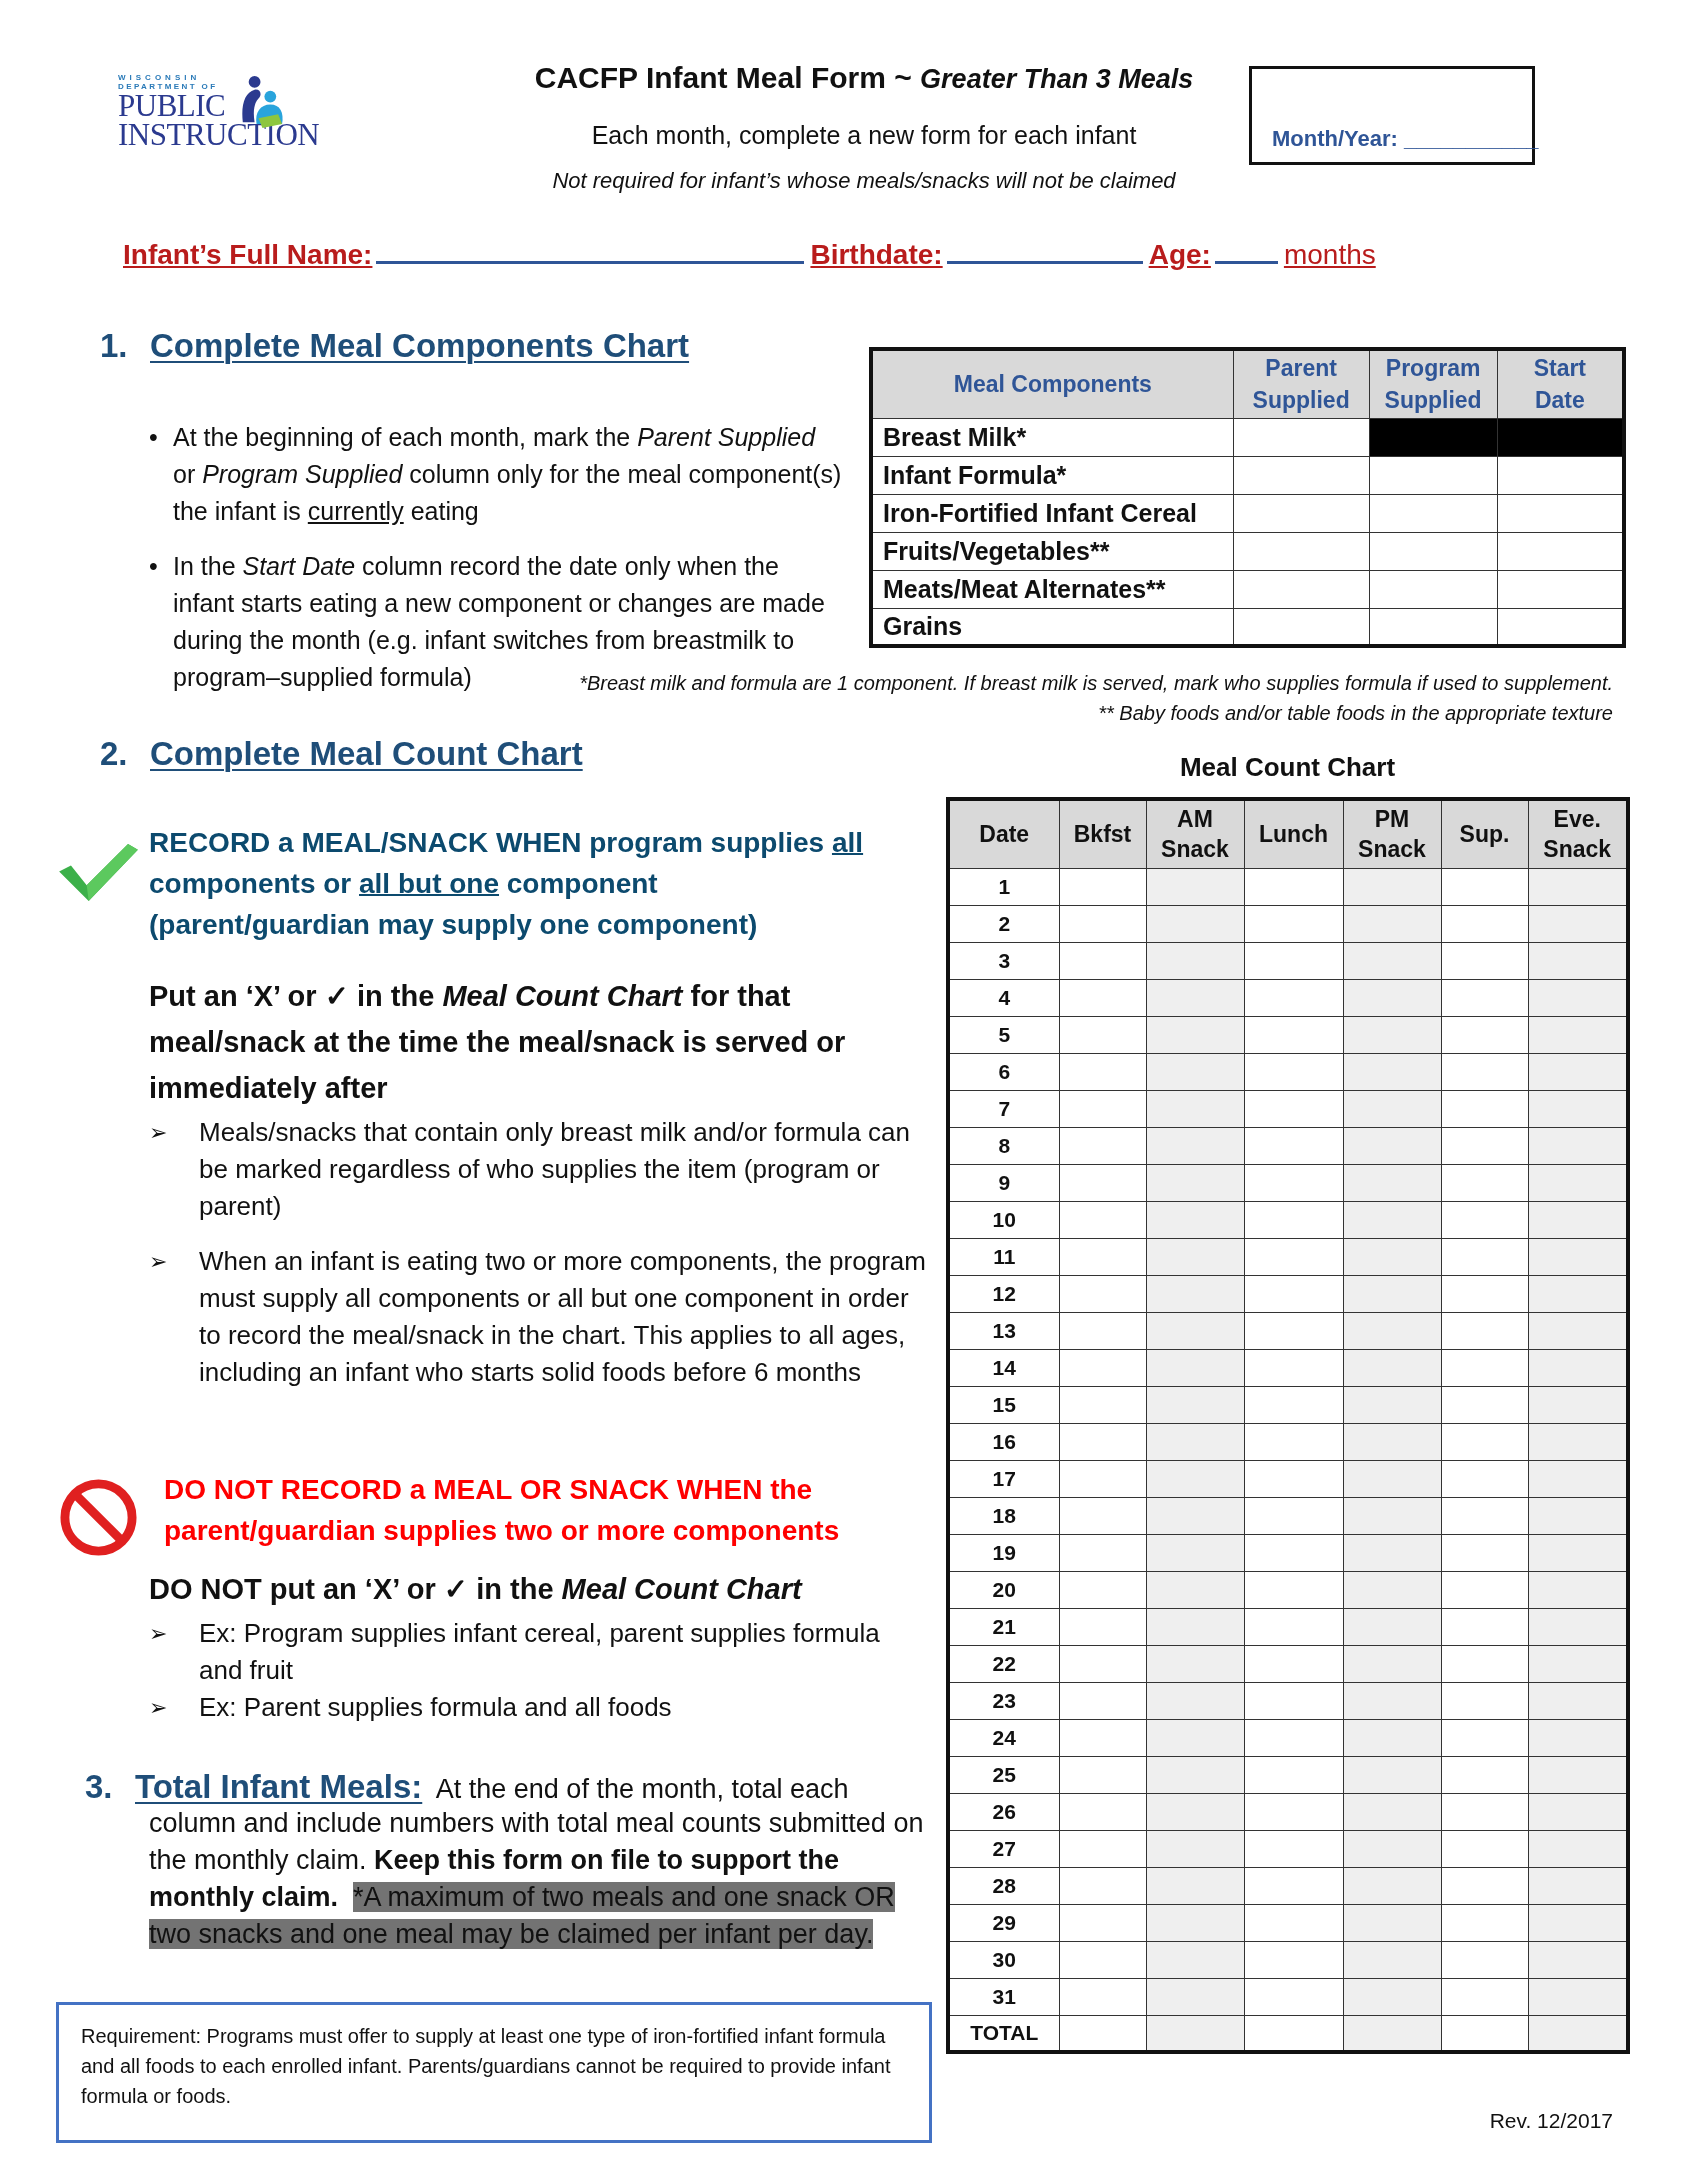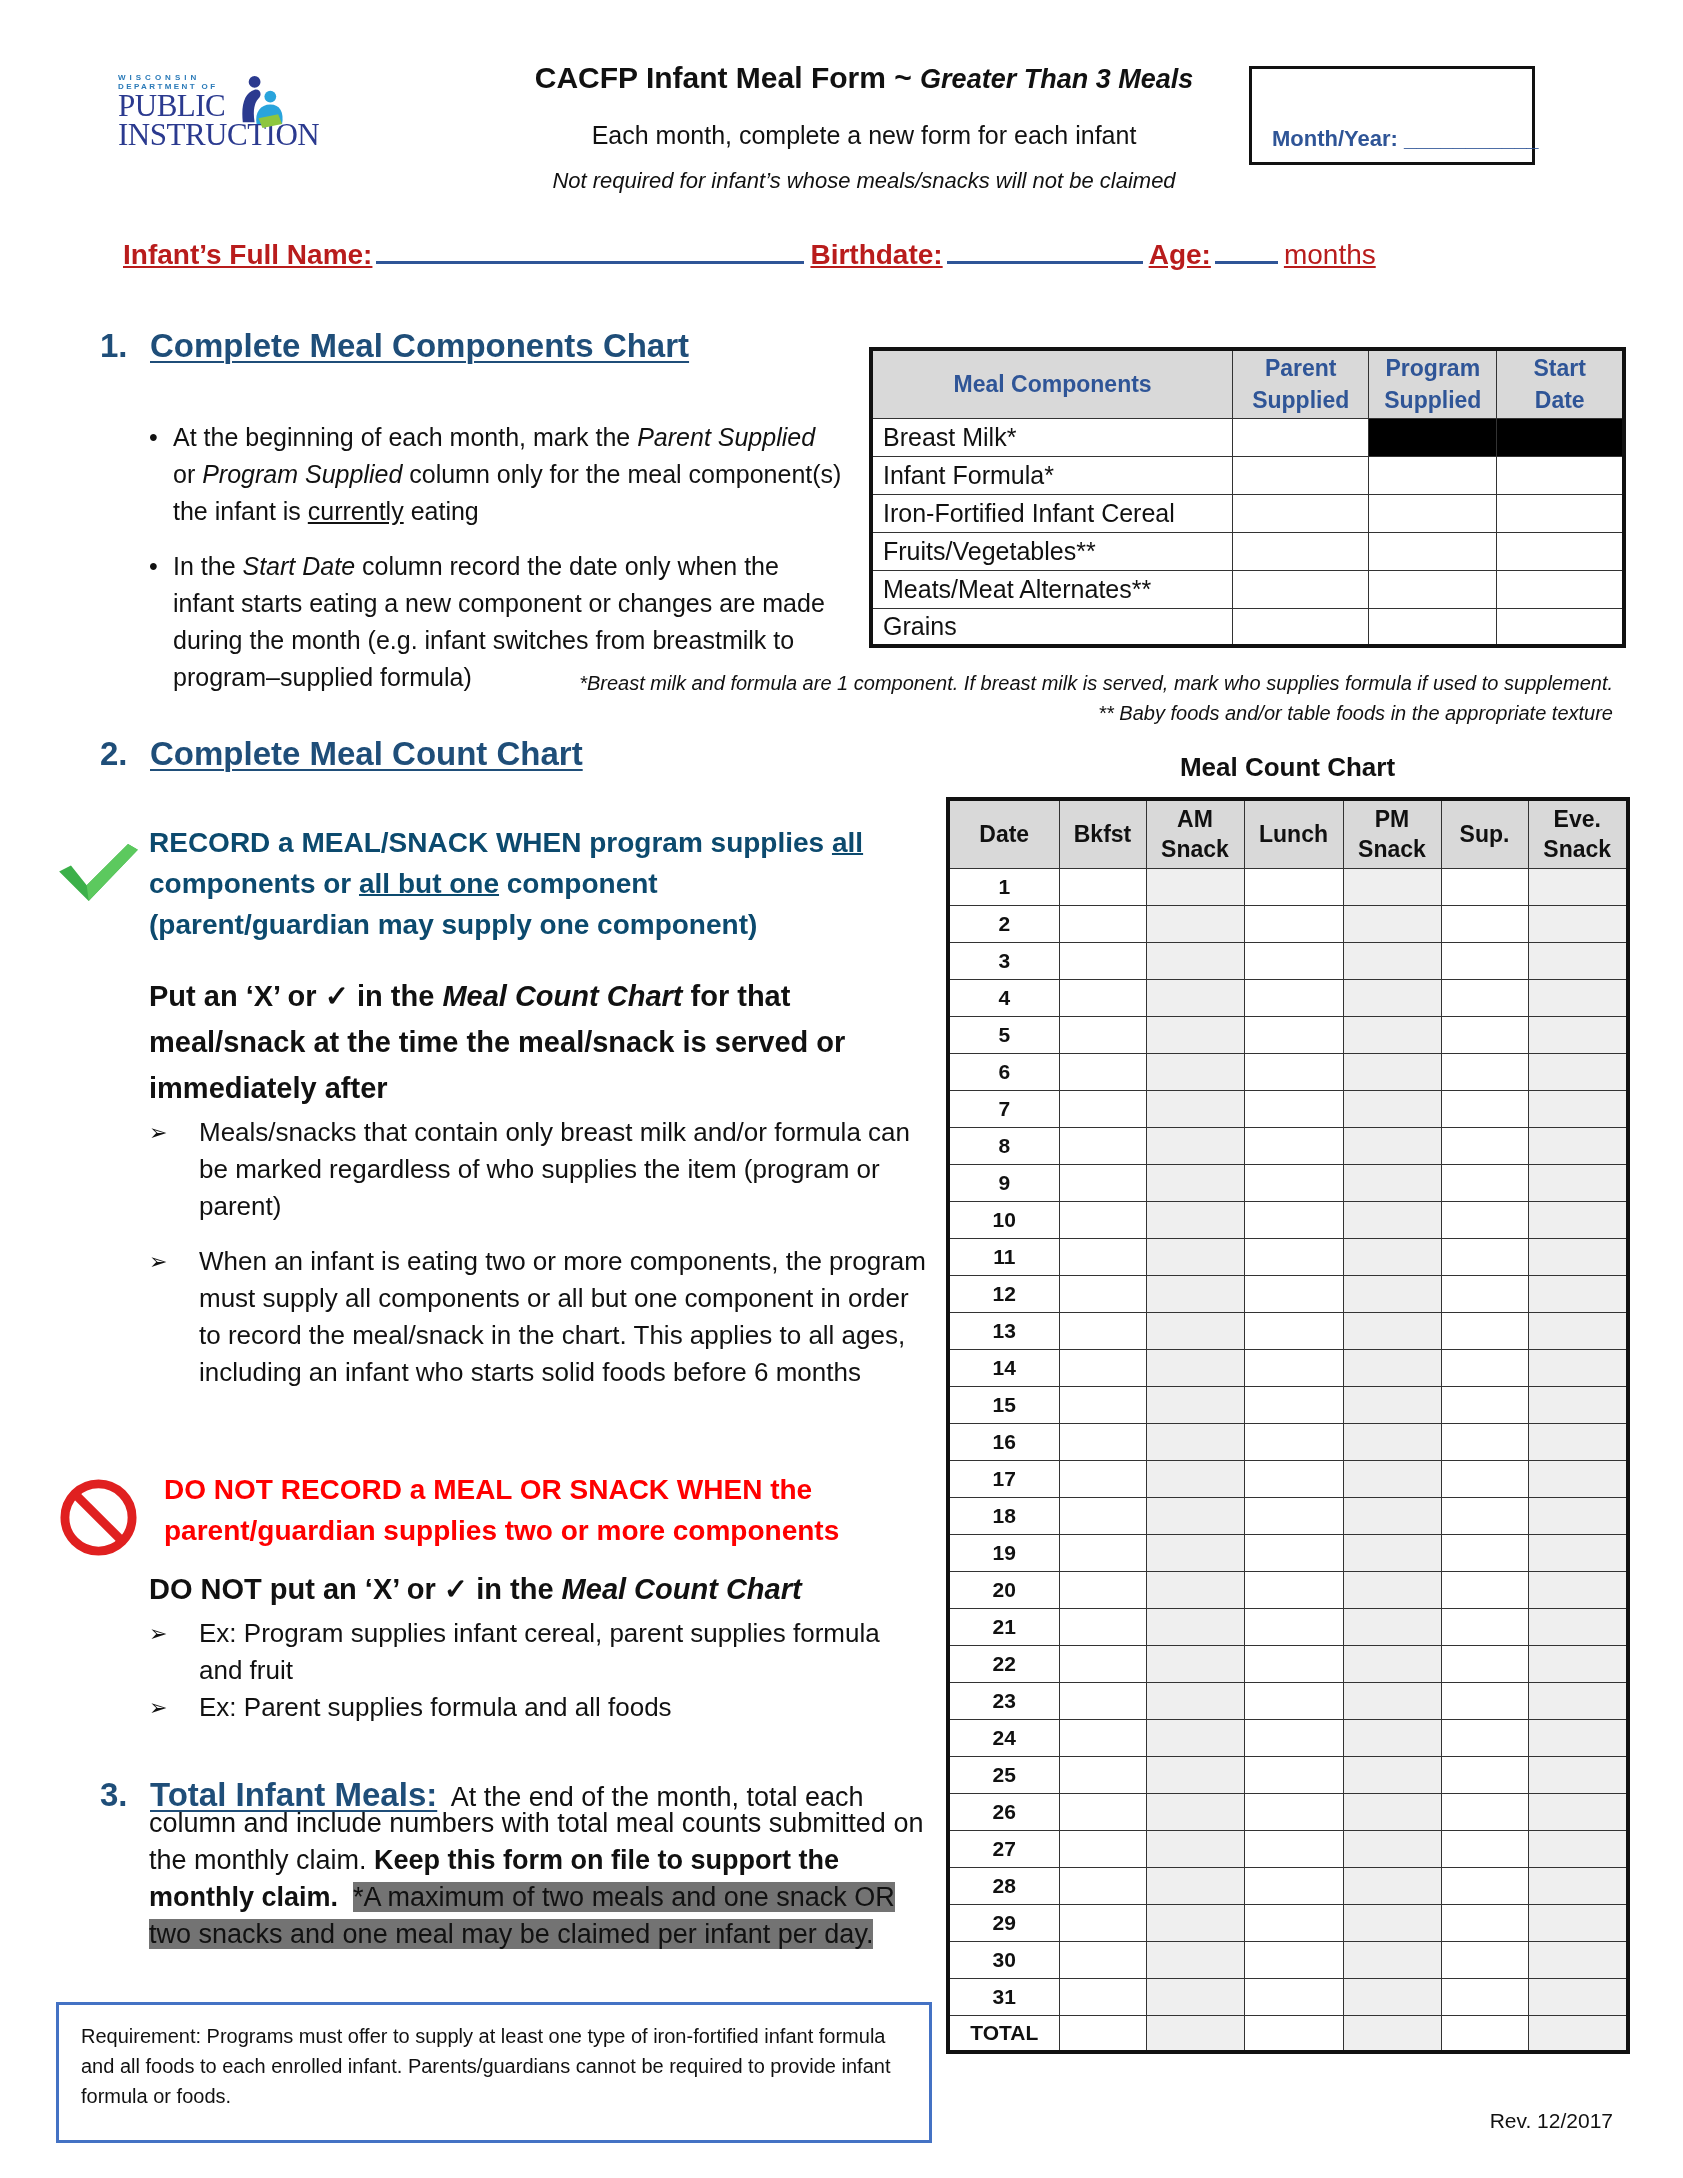--- a/index.html
+++ b/index.html
@@ -30,21 +30,21 @@
   .sec .h { text-decoration: underline; text-underline-offset: 4px; text-decoration-thickness: 2px; }
 
   .bullets { left: 149px; width: 693px; font-size: 25px; line-height: 37px; }
   .bullets li { list-style: none; position: relative; padding-left: 24px; margin-bottom: 18px; }
   .bullets li::before { content: "\2022"; position: absolute; left: 0; top: 0; }
 
   
   table { border-collapse: collapse; }
   .comp { left: 869px; top: 347px; width: 757px; border: 4px solid #111; }
   .comp th { background: #d9d9d9; color: #2f5597; font-size: 23px; font-weight: bold; line-height: 32px; border: 1.5px solid #333; height: 69px; text-align: center; }
-  .comp td { border: 1.5px solid #333; height: 38px; font-size: 25px; padding: 0 10px; white-space: nowrap; }
+  .comp td { border: 1.5px solid #333; height: 38px; font-size: 25px; padding: 0 10px; white-space: nowrap; font-weight: bold; }
   .comp td.black { background: #000; }
 
   .foot1 { right: 70px; top: 672px; font-size: 20px; font-style: italic; white-space: nowrap; }
   .foot2 { right: 70px; top: 702px; font-size: 20px; font-style: italic; white-space: nowrap; }
 
   .mctitle { left: 1139px; top: 752px; width: 297px; text-align: center; font-size: 26px; font-weight: bold; }
 
   
   .count { left: 946px; top: 797px; width: 680px; border: 4px solid #111; table-layout: fixed; }
   .count th { background: #d9d9d9; font-size: 23px; font-weight: bold; line-height: 30px; border: 1.5px solid #333; height: 69px; text-align: center; }
@@ -57,21 +57,21 @@
   .check { left: 57px; top: 842px; width: 83px; height: 61px; }
   .putx { left: 149px; top: 973px; width: 752px; font-size: 29px; font-weight: bold; line-height: 46px; }
   .arrows { left: 149px; width: 782px; font-size: 26px; line-height: 37px; }
   .arrows li { list-style: none; position: relative; padding-left: 50px; margin-bottom: 18px; }
   .arrows li::before { content: "\27A2"; position: absolute; left: 0; top: 0; font-size: 22px; }
 
   .red { left: 164px; top: 1469px; width: 752px; font-size: 28px; font-weight: bold; color: #ff0000; line-height: 41px; }
   .noicon { left: 59px; top: 1478px; width: 79px; height: 79px; }
   .donot { left: 149px; top: 1572px; font-size: 29px; font-weight: bold; white-space: nowrap; }
 
-  .sec3text { left: 100px; top: 1768px; width: 832px; font-size: 27px; line-height: 37px; margin-top: 8px; }
+  .sec3text { left: 85px; top: 1768px; width: 832px; font-size: 27px; line-height: 37px; }
   .sec3text .body { padding-left: 50px; display: block; }
   .hl { background: #737373; }
 
   .req { left: 56px; top: 2002px; width: 876px; height: 141px; border: 3px solid #4472c4; padding: 16px 22px; font-size: 20px; line-height: 30px; }
   .rev { right: 70px; top: 2109px; font-size: 21px; }
 </style>
 </head>
 <body>
 
 <div class="abs logo">

